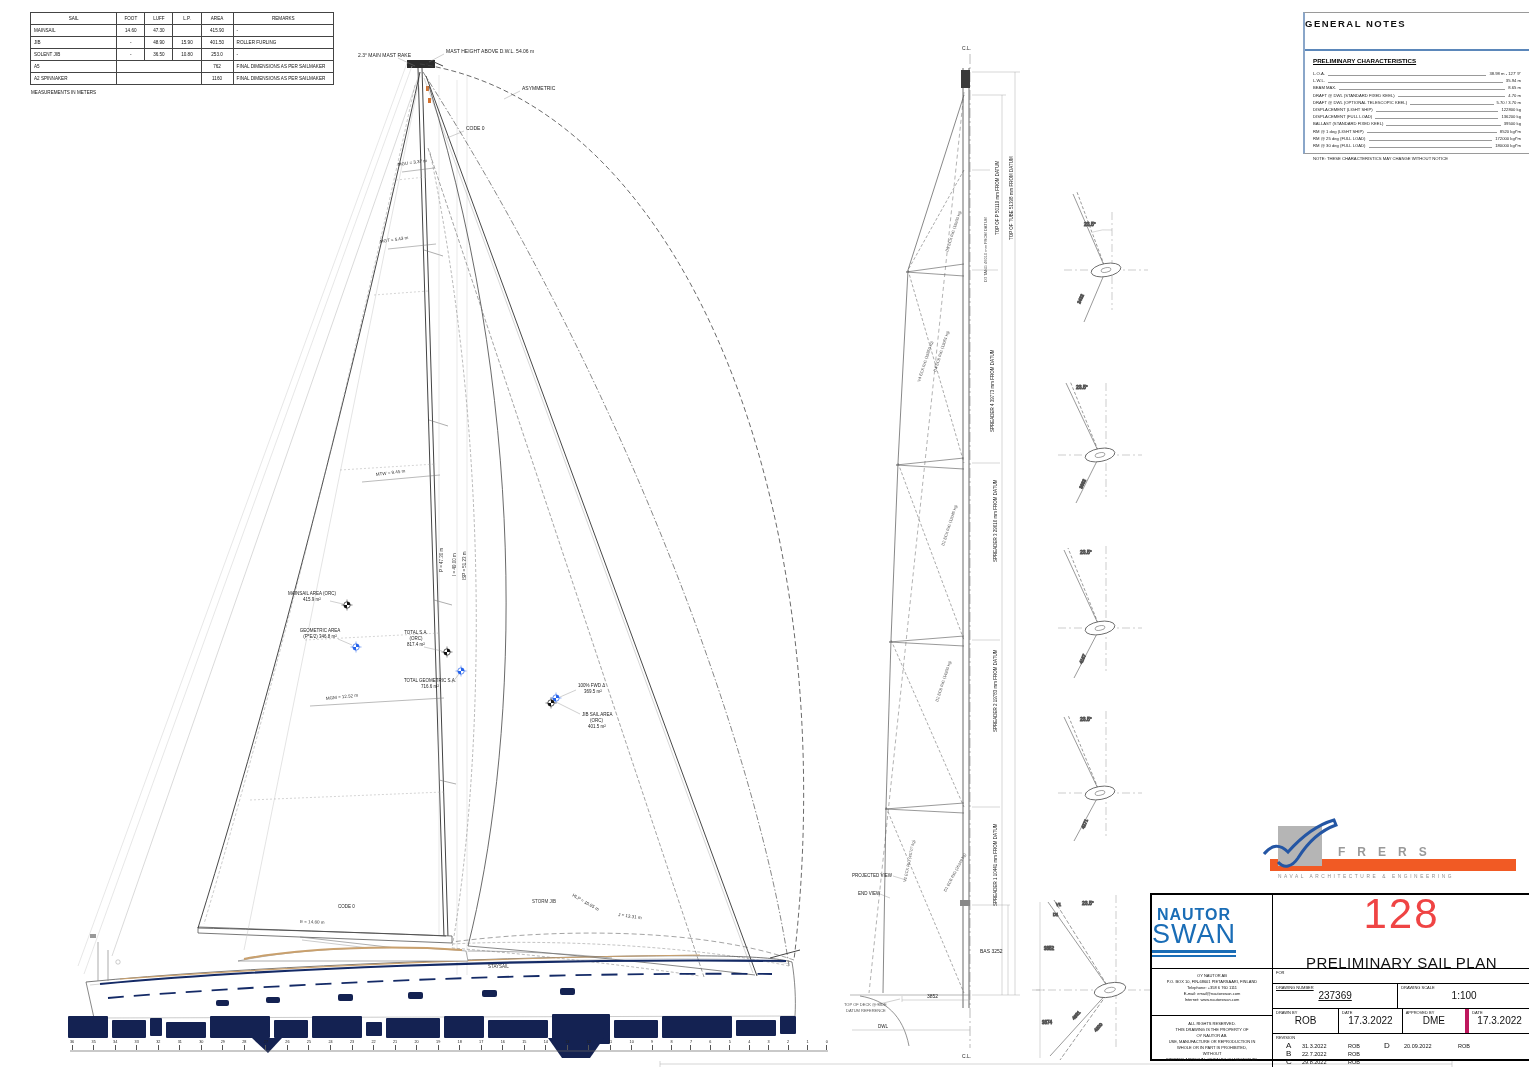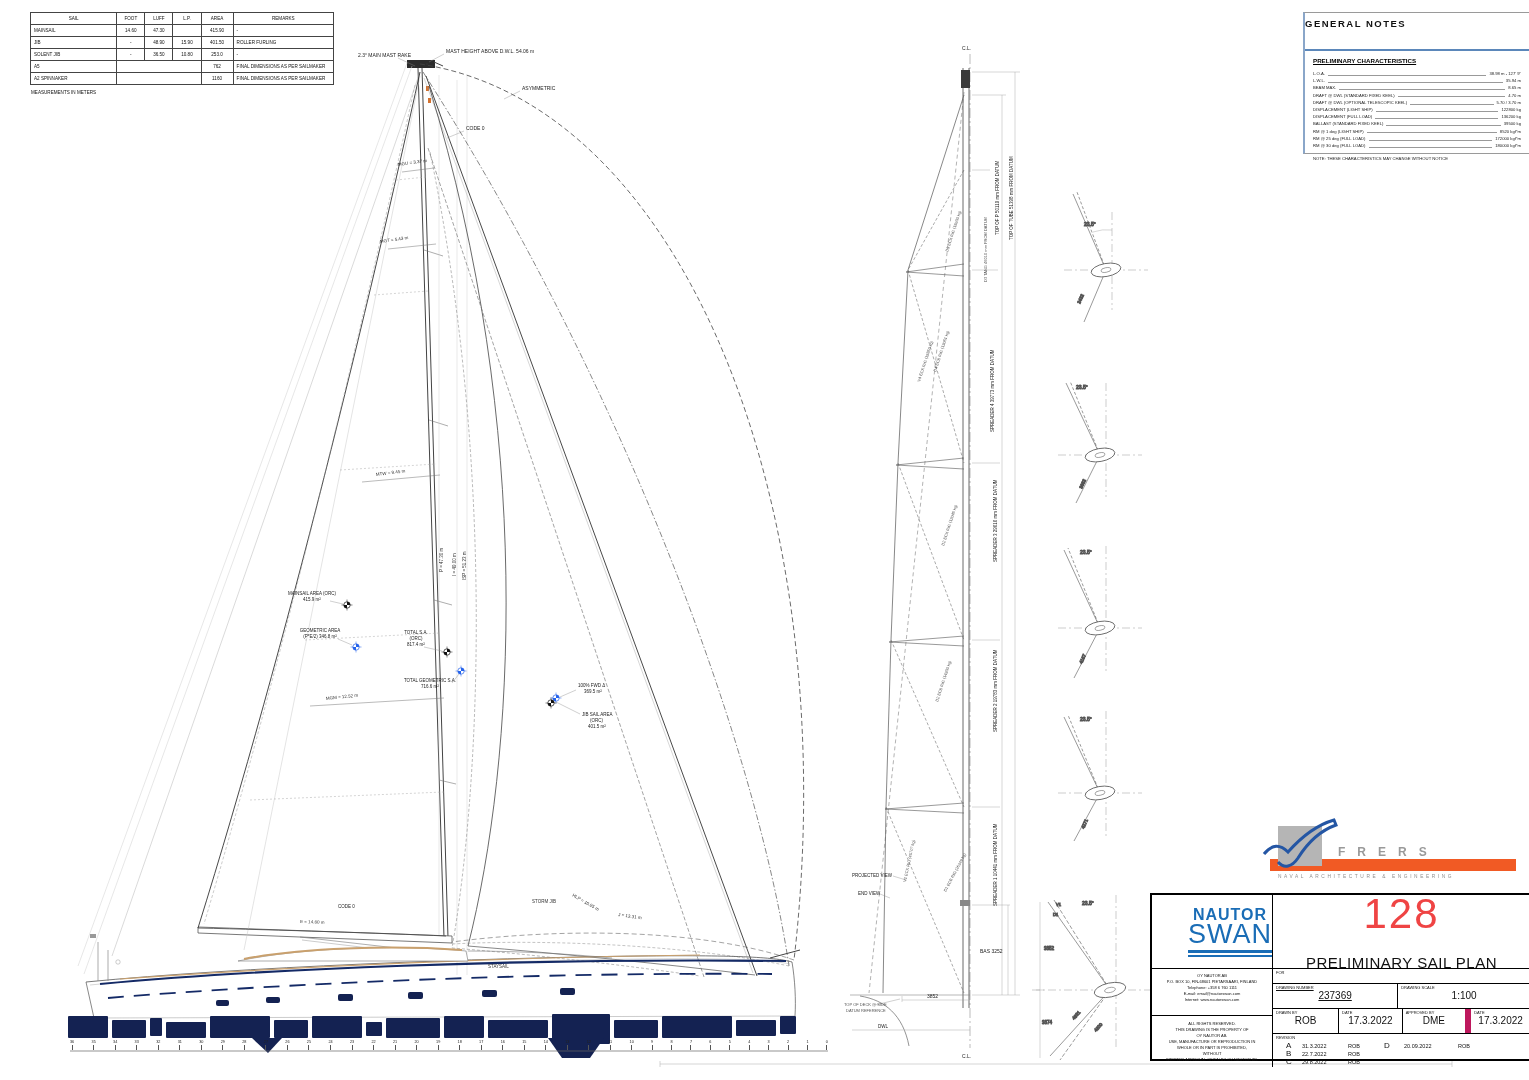--- a/index.html
+++ b/index.html
@@ -32,21 +32,21 @@
 
   
   .frers{position:absolute;left:1258px;top:812px;width:270px;height:75px;}
   .frers .bar{position:absolute;left:12px;top:47px;width:246px;height:12px;background:#f15a24;}
   .frers .sq{position:absolute;left:20px;top:14px;width:44px;height:40px;background:#b5b5b5;}
   .frers .name{position:absolute;left:80px;top:33px;font-size:12px;font-weight:bold;letter-spacing:12px;color:#9a9a9a;}
   .frers .tag{position:absolute;left:20px;top:62px;font-size:4.8px;letter-spacing:2.6px;color:#8f8f8f;}
 
   
   .tblock{position:absolute;left:1150px;top:893px;width:378px;height:164px;border:2px solid #000;background:#fff;display:grid;grid-template-columns:121px 1fr;grid-template-rows:74px 1fr;color:#111;}
-  .tb-logo{border-right:1px solid #000;border-bottom:1px solid #000;display:flex;align-items:center;justify-content:flex-end;}
+  .tb-logo{border-right:1px solid #000;border-bottom:1px solid #000;display:flex;align-items:center;justify-content:flex-start;}
   .swanlogo{text-align:center;color:#1a6db6;line-height:1;}
   .swanlogo .n1{font-size:16px;font-weight:bold;letter-spacing:1px;}
   .swanlogo .n2{font-size:27px;font-weight:normal;letter-spacing:1px;margin-top:-2px;}
   .swanlogo .b1{height:3.5px;background:#1a6db6;margin-top:2px;}
   .swanlogo .b2{height:2px;background:#1a6db6;margin-top:1.5px;}
   .tb-title{border-bottom:1px solid #000;display:flex;flex-direction:column;align-items:center;justify-content:center;}
   .tb-title .model{font-size:42px;color:#ef4444;letter-spacing:2px;line-height:1;}
   .tb-title .dname{font-size:15px;letter-spacing:0.5px;margin-top:19px;}
   .tb-left{border-right:1px solid #000;display:flex;flex-direction:column;}
   .tb-addr{flex:0 0 42px;border-bottom:1px solid #000;font-size:4px;text-align:center;padding-top:4px;line-height:6px;}
@@ -55,21 +55,21 @@
   .tb-for{flex:0 0 12px;border-bottom:1px solid #000;font-size:4px;padding:1px 3px;}
   .tb-r2{flex:0 0 24px;border-bottom:1px solid #000;display:flex;}
   .cell{padding:1px 3px;position:relative;}
   .cl-lab{font-size:4px;display:block;}
   .cl-val{font-size:10px;display:block;text-align:center;}
   .c-num{flex:0 0 46%;border-right:1px solid #000;text-decoration:underline;}
   .c-scale{flex:1;}
   .tb-r3{flex:0 0 24px;border-bottom:1px solid #000;display:flex;}
   .c-drawn{flex:0 0 23%;border-right:1px solid #000;}
   .c-date1{flex:0 0 22%;border-right:1px solid #000;}
-  .c-appr{flex:0 0 22%;border-right:6px solid #be185d;}
+  .c-appr{flex:0 0 22%;border-right:4px solid #be185d;}
   .c-date2{flex:1;}
   .tb-rev{flex:1;padding:1px 3px;font-size:4px;}
   .revgrid{display:grid;grid-template-columns:16px 46px 36px 20px 54px 40px;margin:2px 0 0 10px;line-height:8px;}
   .revgrid .rid{font-size:8px;}
   .revgrid .rdt,.revgrid .rby{font-size:5.5px;}
 
   
   .stations{position:absolute;left:70px;top:1040px;width:758px;display:flex;justify-content:space-between;}
   .st{display:flex;flex-direction:column;align-items:center;}
   .st-n{font-size:3.8px;line-height:4px;color:#222;}

